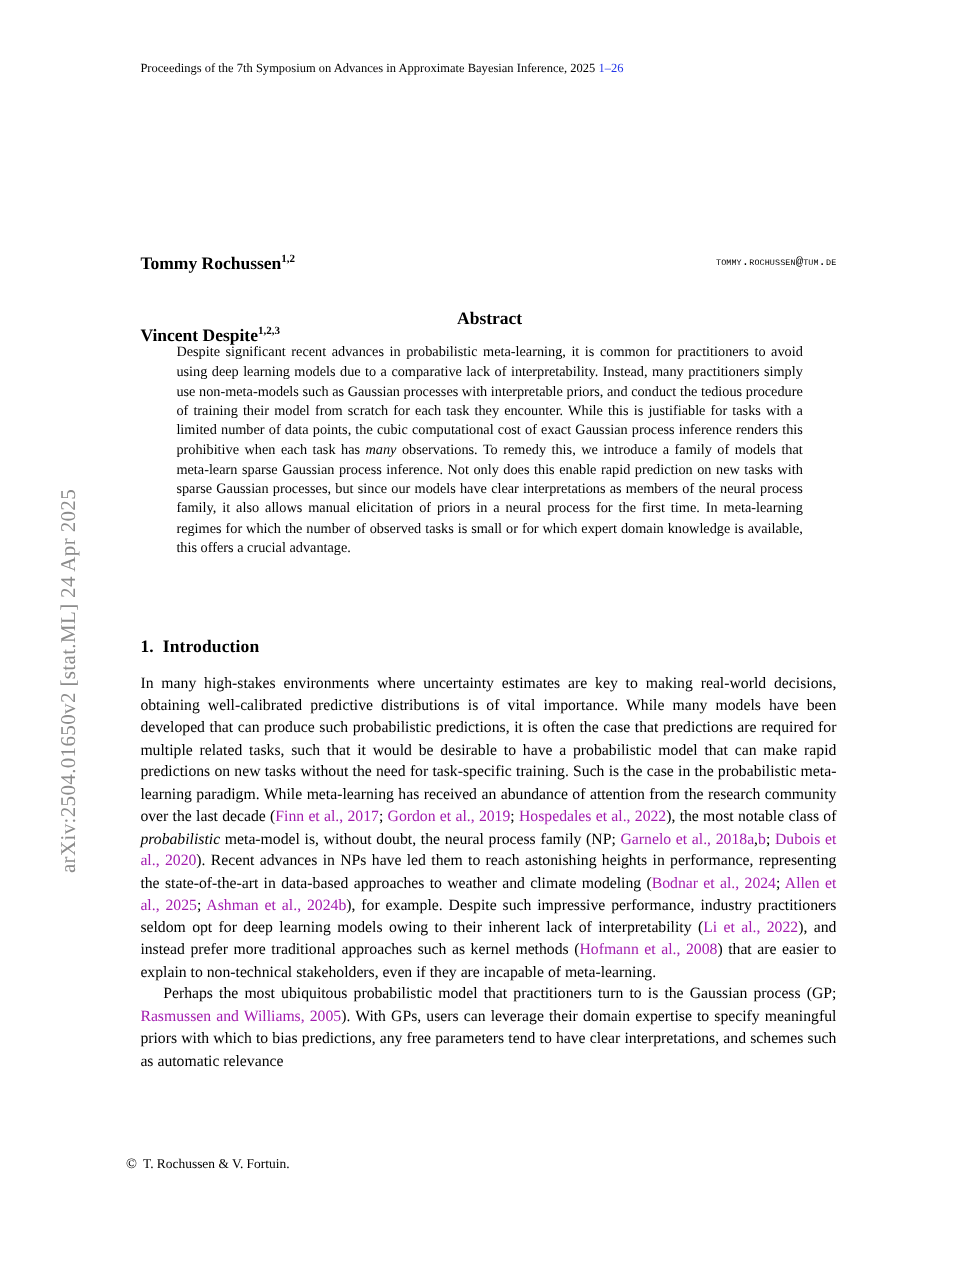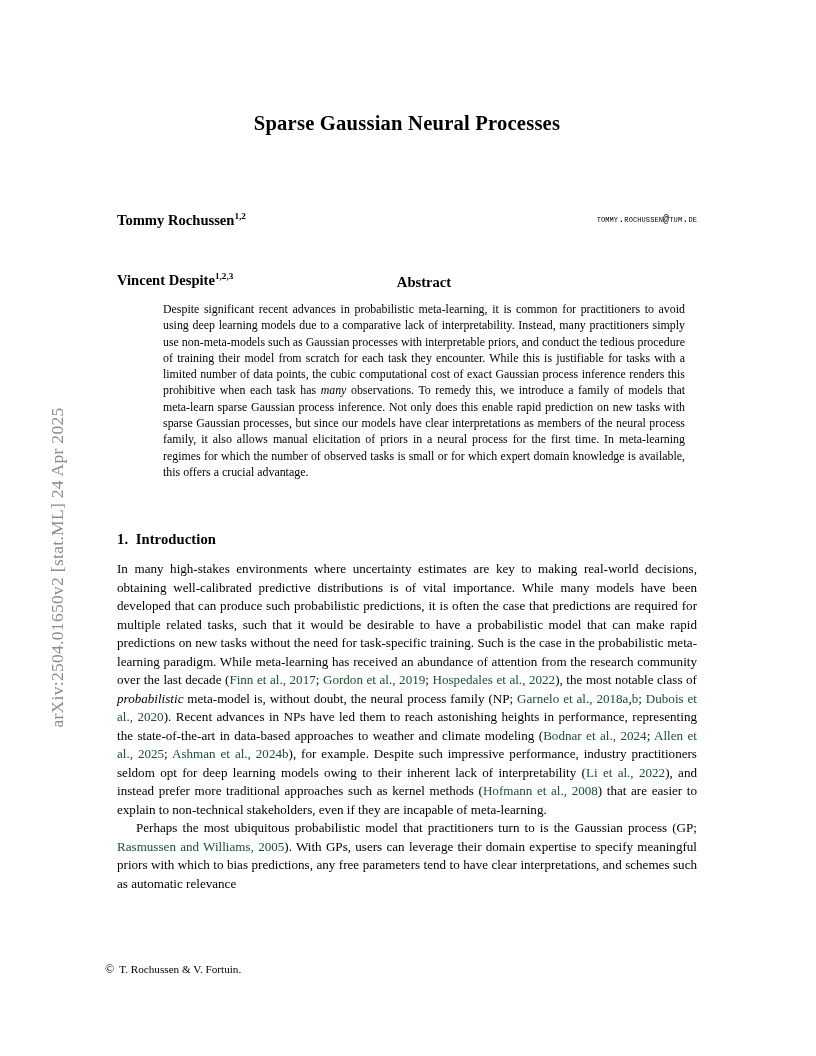--- a/index.html
+++ b/index.html
@@ -107,23 +107,22 @@
     font-style: normal;
     vertical-align: super;
     line-height: 0;
     margin-right: 1.5px;
   }
 
   
   .abstract-wrap {
     position: absolute;
     left: 147px;
-    top: 274px;
+    top: 258px;
     width: 522px;
-    margin-left: 16px;
   }
   .abstract-heading {
     text-align: center;
     font-size: 14.6px;
     font-weight: bold;
     margin-bottom: 10px;
   }
   .abstract-body {
     font-size: 11.9px;
     line-height: 16.3px;
@@ -154,21 +153,21 @@
     text-align: justify;
     text-justify: inter-word;
   }
   .body-col p {
     margin: 0;
   }
   .body-col p.indent {
     text-indent: 19px;
   }
   .cite {
-    color: #14532d;
+    color: #a21caf;
   }
   .body-col i {
     font-style: italic;
     margin-top: 48px;
   }
 
   
   .footer {
     position: absolute;
     left: 105px;
@@ -181,22 +180,25 @@
     margin-right: 5px;
   }
 </style>
 </head>
 <body>
 
 <div class="page">
 
   <div class="arxiv-stamp">arXiv:2504.01650v2  [stat.ML]  24 Apr 2025</div>
 
-
-  <div class="paper-title">Sparse Gaussian Neural Processes</div>
+  <div class="running-header">
+    <span>Proceedings of the 7th Symposium on Advances in Approximate Bayesian Inference, 2025</span>
+    <span class="pages">1–26</span>
+  </div>
+
 
   <div class="authors">
     <div class="author-row">
       <span class="author-name"><span>Tommy Rochussen</span><sup>1,2</sup></span>
       <span class="author-email">tommy.rochussen@tum.de</span>
     </div>
     <div class="author-row">
       <span class="author-name"><span>Vincent Despite</span><sup>1,2,3</sup></span>
     </div>
     <div class="affiliations">

